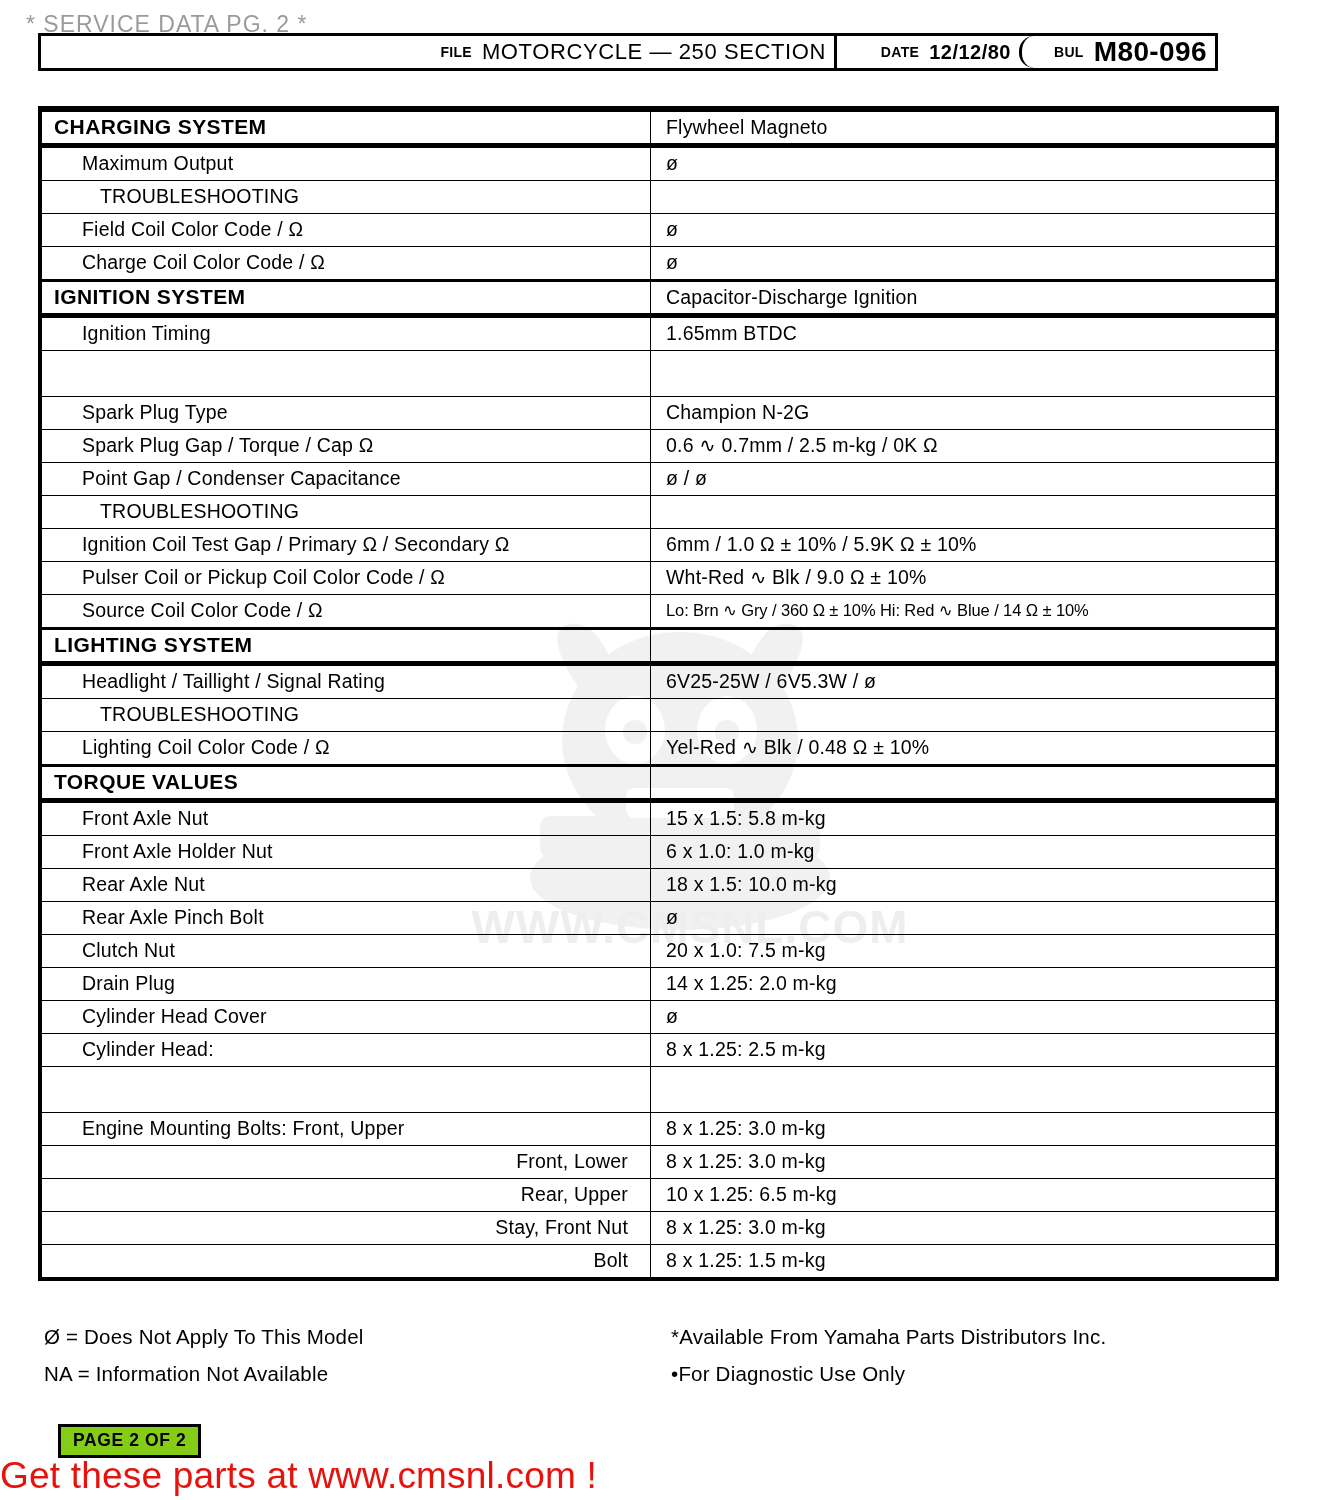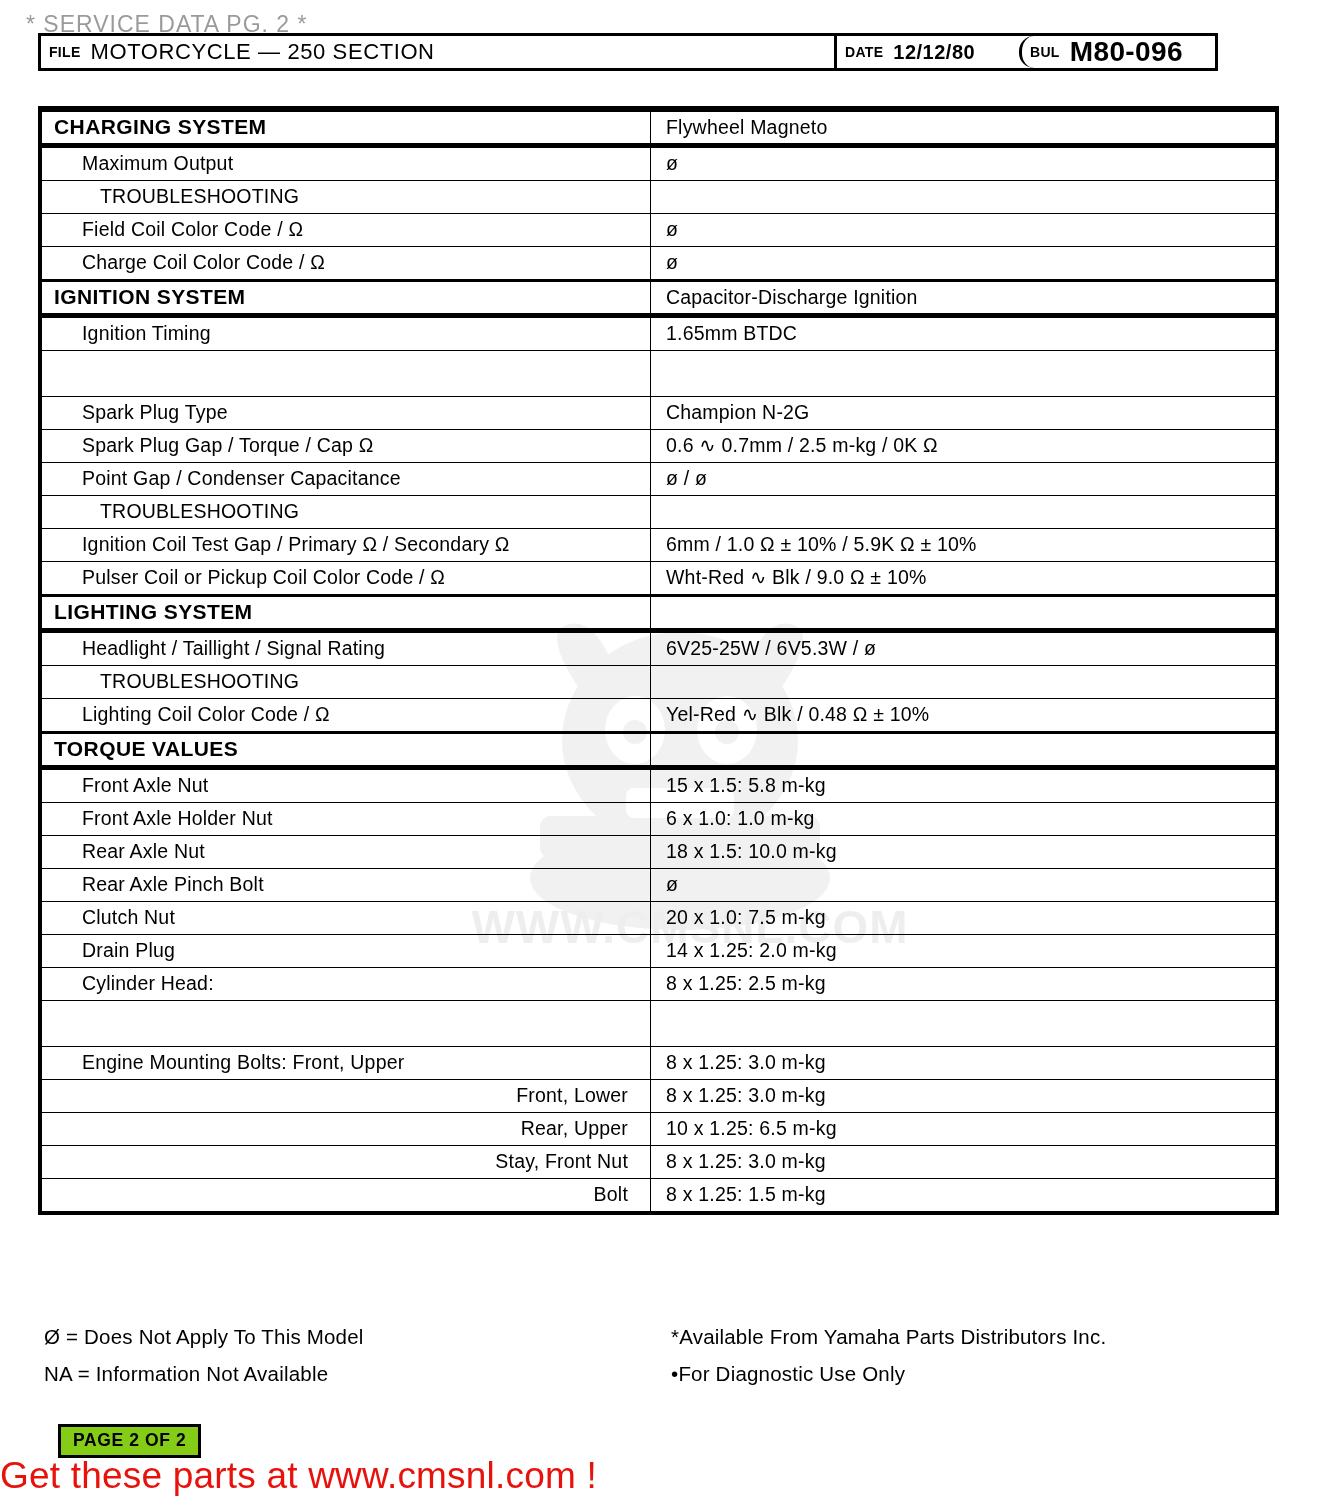--- a/index.html
+++ b/index.html
@@ -40,20 +40,21 @@
     box-sizing: border-box;
     display: flex;
     align-items: stretch;
     background: #fff;
   }
   .hdr-cell {
     display: flex;
     align-items: center;
     padding: 0 8px;
     box-sizing: border-box;
+    justify-content: flex-end;
   }
   .hdr-lab {
     font-size: 14px;
     font-weight: bold;
     letter-spacing: 0.3px;
     padding-right: 10px;
   }
   .hdr-file-val {
     font-size: 22px;
     letter-spacing: 0.6px;
@@ -354,20 +355,28 @@
           </td>
         </tr>
         <tr>
           <td class="c-label">
             <div class="rowtxt lab-indent">Pulser Coil or Pickup Coil Color Code / Ω</div>
           </td>
           <td class="c-value">
             <div class="rowtxt val">Wht-Red ∿ Blk / 9.0 Ω ± 10%</div>
           </td>
         </tr>
+        <tr>
+          <td class="c-label">
+            <div class="rowtxt lab-indent">Source Coil Color Code / Ω</div>
+          </td>
+          <td class="c-value">
+            <div class="rowtxt val smallfit">Lo: Brn ∿ Gry / 360 Ω ±  10% Hi: Red ∿ Blue / 14 Ω ±  10%</div>
+          </td>
+        </tr>
         <tr class="section">
           <td class="c-label sec-label"><span class="sec-title">LIGHTING SYSTEM</span></td>
           <td class="c-value sec-value">
             <div class="rowtxt val">&nbsp;</div>
           </td>
         </tr>
         <tr>
           <td class="c-label">
             <div class="rowtxt lab-indent">Headlight / Taillight / Signal Rating</div>
           </td>
@@ -436,20 +445,28 @@
           <td class="c-value">
             <div class="rowtxt val">20 x 1.0: 7.5 m-kg</div>
           </td>
         </tr>
         <tr>
           <td class="c-label">
             <div class="rowtxt lab-indent">Drain Plug</div>
           </td>
           <td class="c-value">
             <div class="rowtxt val">14 x 1.25: 2.0 m-kg</div>
+          </td>
+        </tr>
+        <tr>
+          <td class="c-label">
+            <div class="rowtxt lab-indent">Cylinder Head Cover</div>
+          </td>
+          <td class="c-value">
+            <div class="rowtxt val">ø</div>
           </td>
         </tr>
         <tr>
           <td class="c-label">
             <div class="rowtxt lab-indent">Cylinder Head:</div>
           </td>
           <td class="c-value">
             <div class="rowtxt val">8 x 1.25: 2.5 m-kg</div>
           </td>
         </tr>

